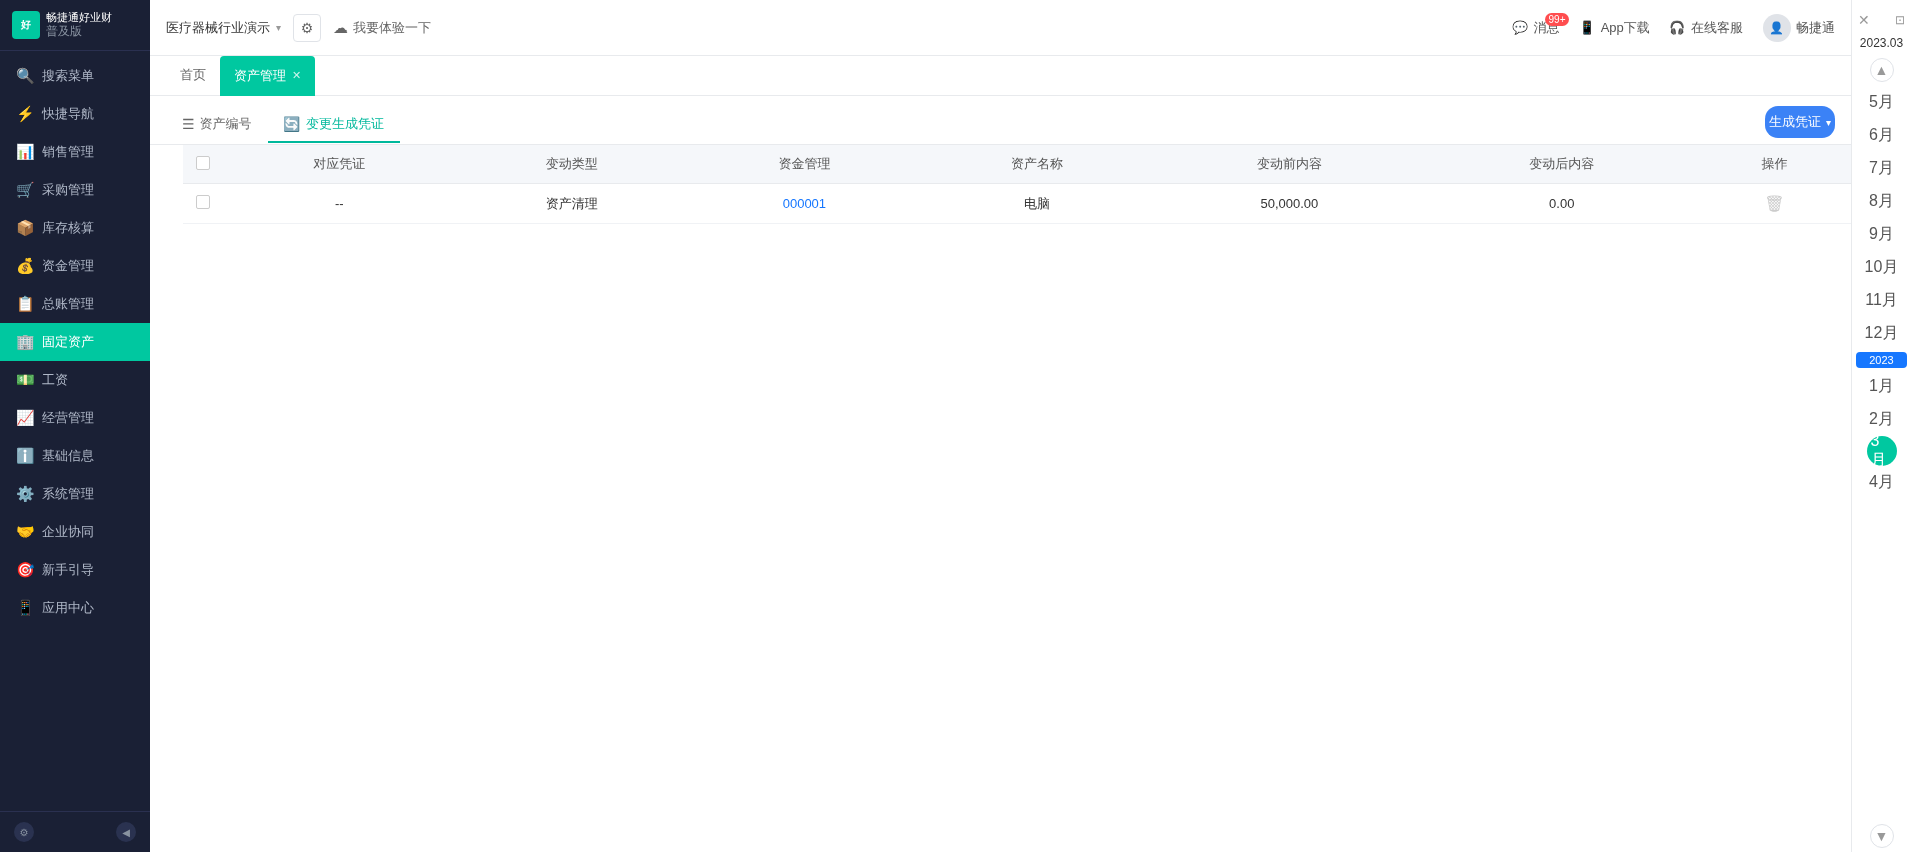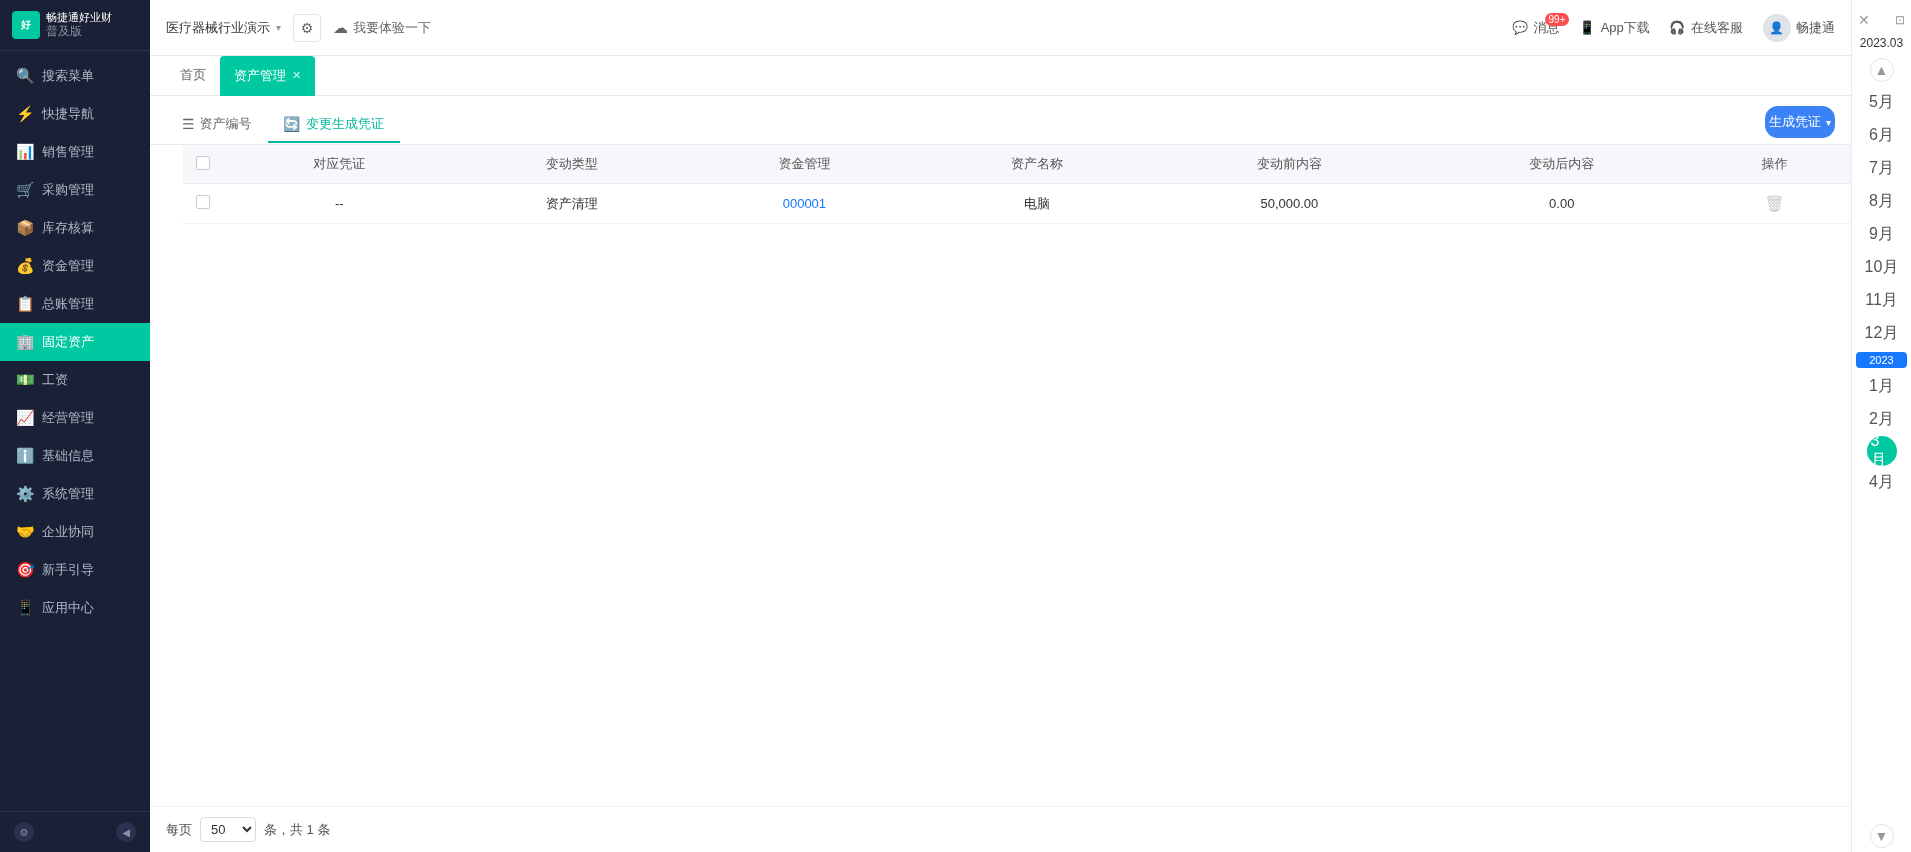--- a/index.html
+++ b/index.html
@@ -567,30 +567,20 @@
     <td>50,000.00</td>
     <td>0.00</td>
     <td>
       <span class="delete-icon">🗑</span>
     </td>
   </tr>
           </tbody>
       </table>
     </div>
 
-    <div class="pagination">
-      <span>每页</span>
-      <select class="page-size-select">
-        <option value="10">10</option>
-        <option value="20">20</option>
-        <option value="50" selected="">50</option>
-        <option value="100">100</option>
-      </select>
-      <span>条，共 1 条</span>
-    </div>
   </div>
 </div>
 
 <div class="right-panel">
   <div class="right-panel-header">
     <span class="panel-close-btn">✕</span>
     <span class="panel-expand-btn">⊡</span>
   </div>
   <div class="year-label">2023.03</div>
   <div class="nav-arrow">▲</div>

